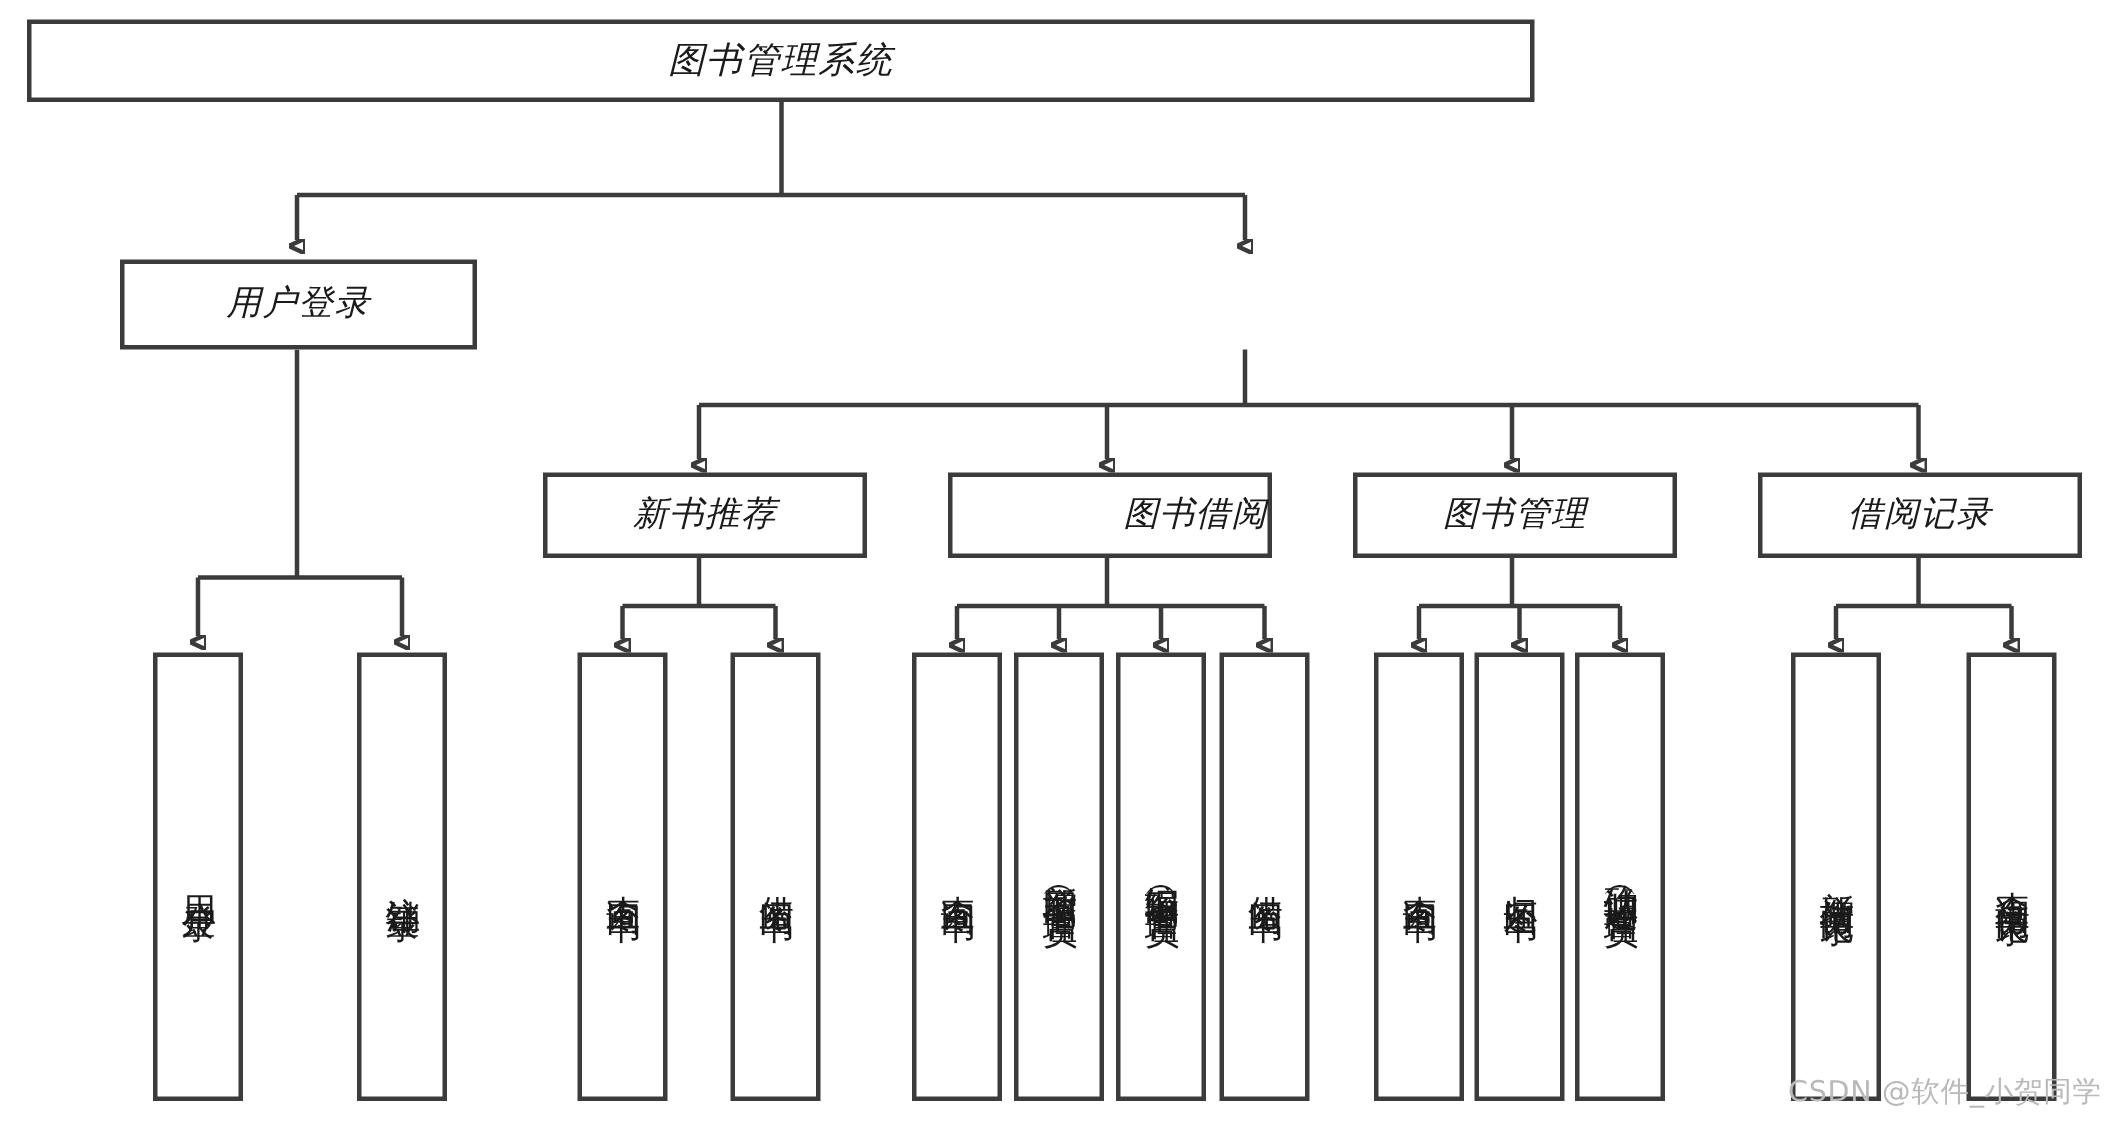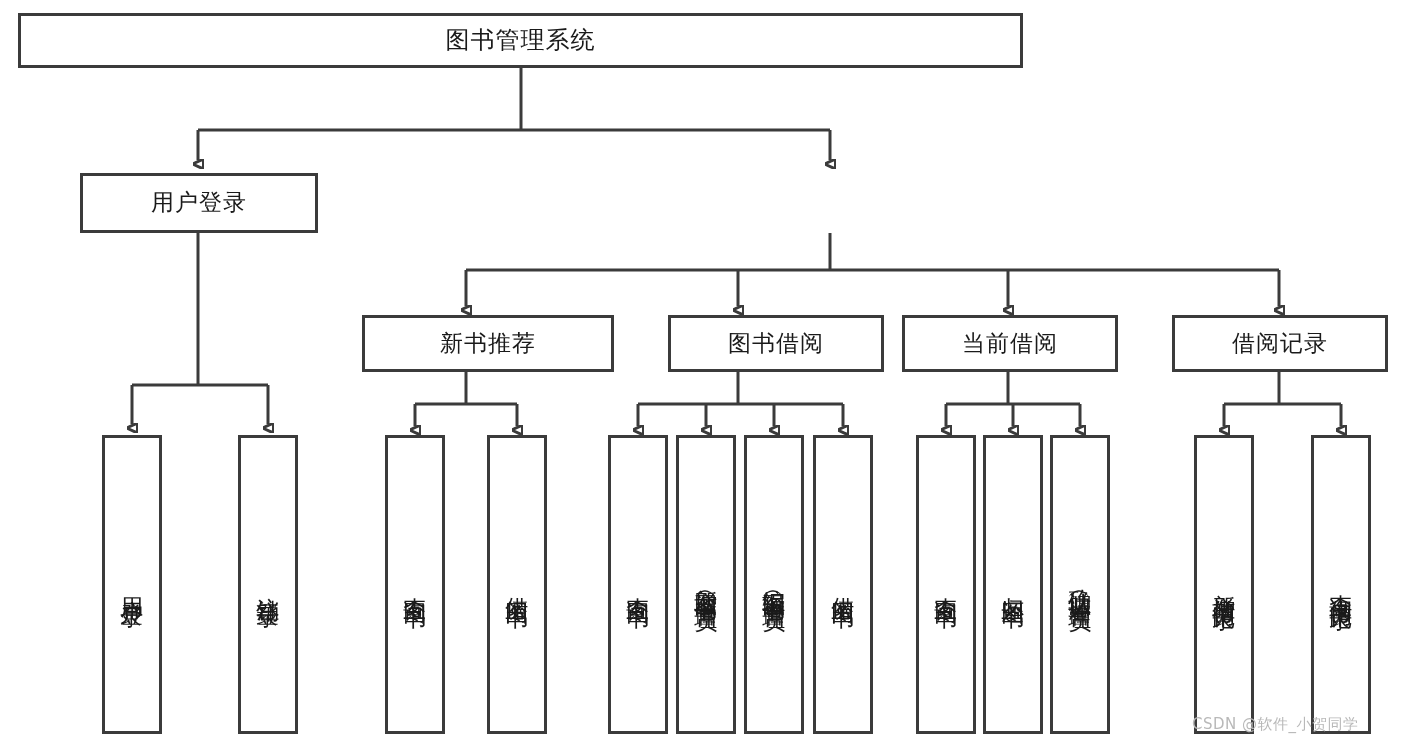--- a/index.html
+++ b/index.html
@@ -25,20 +25,21 @@
     display: flex;
     align-items: center;
     justify-content: center;
     color: #1a1a1a;
   }
   .node-h {
     font-size: 23px;
     line-height: 1.1;
     letter-spacing: 1px;
     white-space: nowrap;
+    font-style: italic;
   }
   .node-v {
     writing-mode: vertical-rl;
     text-orientation: upright;
     font-size: 23px;
     line-height: 1.15;
     letter-spacing: 3px;
     padding: 6px 0;
     text-align: center;
   }
@@ -53,21 +54,21 @@
   }
   svg#connectors path, svg#connectors line {
     stroke: #3b3b3b;
     stroke-width: 3;
     fill: none;
   }
   .watermark {
     position: absolute;
     left: 1192px;
     top: 715px;
-    font-size: 15px;
+    font-size: 19px;
     color: #b9b9b9;
     white-space: nowrap;
     letter-spacing: 0.5px;
     text-align: center;
   }
 </style>
 </head>
 <body>
 
 <div id="diagram-root">
@@ -121,28 +122,28 @@
   </svg>
 
   <div class="node node-root" style="left:18px; top:13px; width:1005px; height:55px;">
     <span class="node-h">图书管理系统</span>
   </div>
 
   <div class="node" style="left:80px; top:173px; width:238px; height:60px;">
     <span class="node-h">用户登录</span>
   </div>
 
-  <div class="node" style="left:362px; top:315px; width:252px; height:57px;">
+  <div class="node" style="left:362px; top:315px; width:216px; height:57px;">
     <span class="node-h">新书推荐</span>
   </div>
-  <div class="node" style="left:668px; top:315px; width:216px; height:57px;">
+  <div class="node" style="left:632px; top:315px; width:216px; height:57px;justify-content:flex-end;">
     <span class="node-h">图书借阅</span>
   </div>
   <div class="node" style="left:902px; top:315px; width:216px; height:57px;">
-    <span class="node-h">当前借阅</span>
+    <span class="node-h">图书管理</span>
   </div>
   <div class="node" style="left:1172px; top:315px; width:216px; height:57px;justify-content:center;">
     <span class="node-h">借阅记录</span>
   </div>
 
   <div class="node" style="left:102px; top:435px; width:60px; height:299px;">
     <span class="node-v">用户登录</span>
   </div>
   <div class="node" style="left:238px; top:435px; width:60px; height:299px;">
     <span class="node-v">注销登录</span>

